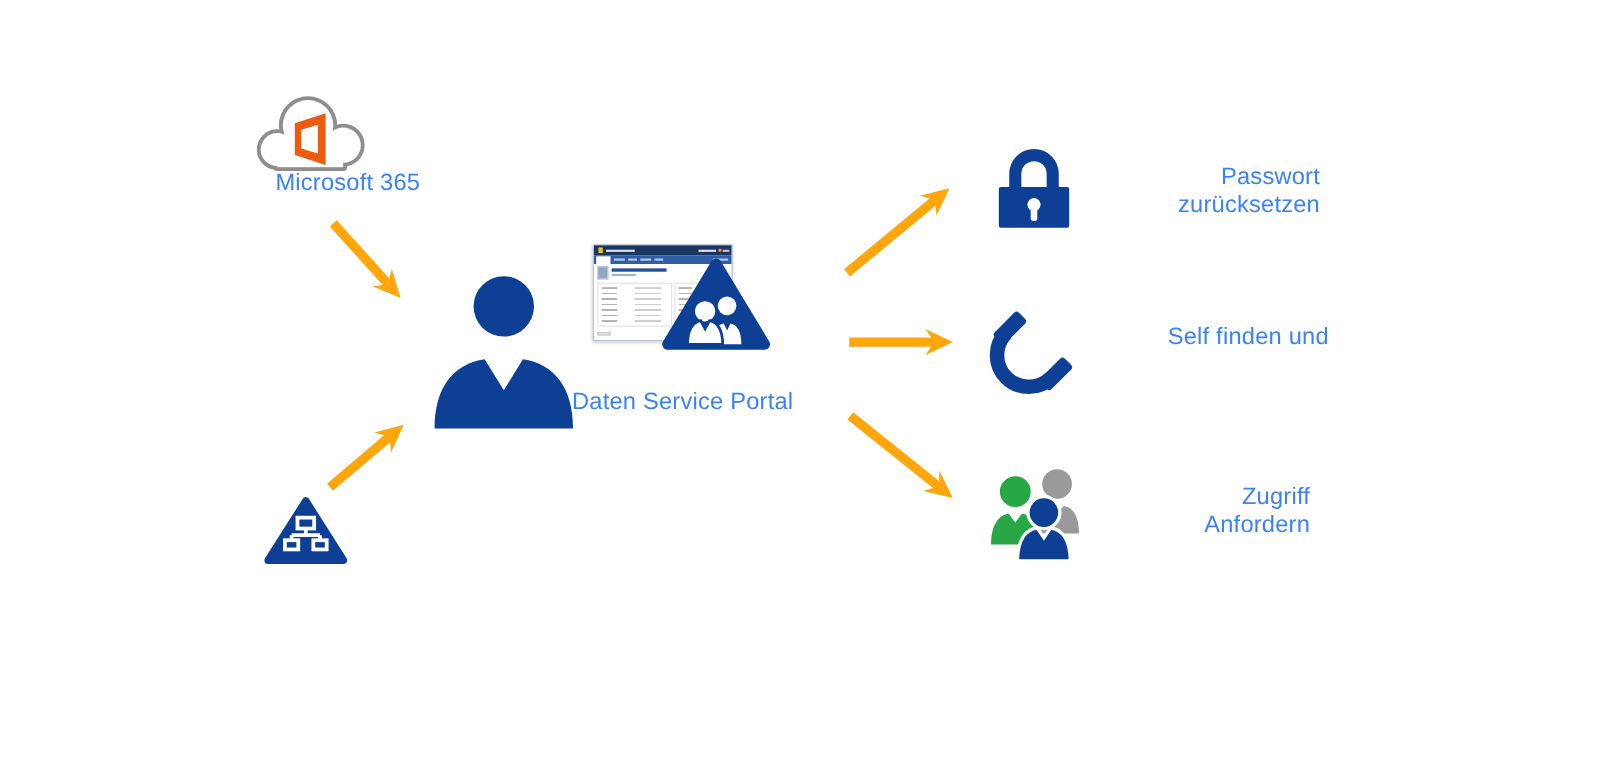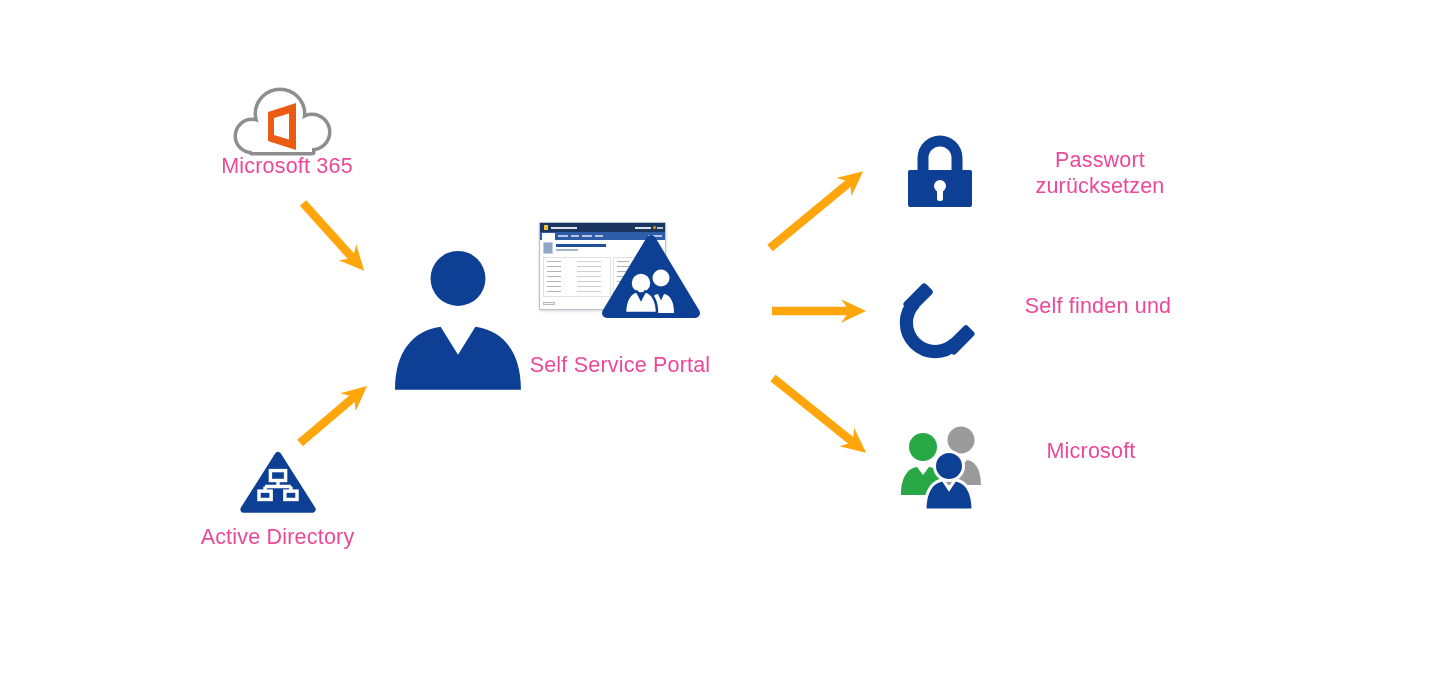--- a/index.html
+++ b/index.html
@@ -6,24 +6,24 @@
   #stage{
     position:relative;
     width:1452px;height:689px;
     background:#ffffff;
     font-family:"Liberation Sans", sans-serif;
     overflow:hidden;
   }
   .abs{position:absolute;}
   .label{
     position:absolute;
-    color:#ec4899;
+    color:#3b82f6;
     font-size:21.5px;
     line-height:26px;
-    text-align:center;
+    text-align:right;
     letter-spacing:.2px;
     white-space:nowrap;
   }
   
   .mini-window{
     position:absolute;left:539px;top:222px;width:125px;height:86px;
     background:#ffffff;border:1px solid #b9c2d0;border-radius:1px;
     box-shadow:0 1px 3px rgba(0,0,0,.18);
   }
   .mw-titlebar{position:absolute;left:0;top:0;width:100%;height:9px;background:#1A355F;}
@@ -125,32 +125,31 @@
     <path d="M50,8 L94,81 L6,81 Z" fill="#0D4094" stroke="#0D4094" stroke-width="10" stroke-linejoin="round"></path>
     <g fill="#ffffff">
       <circle cx="60" cy="46" r="8.5"></circle>
       <path d="M47,81 C47,69 51,63 57,62 L60,68.5 L63,62 C69,63 73,69 73,81 Z"></path>
     </g>
     <g fill="#ffffff" stroke="#0D4094" stroke-width="2.5">
       <circle cx="40" cy="51" r="10.5"></circle>
       <path d="M24,81 C24,68 29,60.5 36,59.5 L40,67 L44,59.5 C51,60.5 56,68 56,81 Z"></path>
     </g>
   </svg>
-  <div class="label" style="left:520px;top:352px;width:200px">Self Service Portal</div>
+  <div class="label" style="left:520px;top:352px;width:200px">Daten Service Portal</div>
 
   <svg class="abs" style="left:240px;top:450px" width="76" height="64" viewBox="0 0 100 84">
     <path d="M50,7 L95,78 L5,78 Z" fill="#0D4094" stroke="#0D4094" stroke-width="9" stroke-linejoin="round"></path>
     <g stroke="#ffffff" stroke-width="4.5" fill="none">
       <rect x="40" y="27" width="20" height="13"></rect>
       <path d="M50,40 V48 M33,48 H67 M33,48 V54 M67,48 V54"></path>
       <rect x="25" y="54" width="16" height="11"></rect>
       <rect x="59" y="54" width="16" height="11"></rect>
     </g>
   </svg>
-  <div class="label" style="left:180px;top:524px;width:195px">Active Directory</div>
 
   <svg class="abs" style="left:903px;top:130px" width="74" height="80" viewBox="0 0 74 80">
     <path d="M20,46 V28 A17,17 0 0 1 54,28 V46" stroke="#0D4094" stroke-width="11" fill="none"></path>
     <rect x="5" y="40" width="64" height="37" rx="2" fill="#0D4094"></rect>
     <g fill="#ffffff">
       <circle cx="37" cy="56" r="6"></circle>
       <rect x="34" y="58" width="6" height="13" rx="2.5"></rect>
     </g>
   </svg>
   <div class="label" style="left:1000px;top:147px;width:200px">
@@ -177,16 +176,17 @@
     <g fill="#27A844">
       <circle cx="26" cy="28" r="14"></circle>
       <path d="M4,76 C4,58 11,49 20,48 L26,56 L32,48 C41,49 48,58 48,76 Z"></path>
     </g>
     <g fill="#0D4094" stroke="#ffffff" stroke-width="3">
       <circle cx="52" cy="47" r="14.5"></circle>
       <path d="M28,91 C28,71 36,62 46,61 L52,70 L58,61 C68,62 76,71 76,91 Z"></path>
     </g>
   </svg>
   <div class="label" style="left:991px;top:438px;width:200px">
-    <div>Microsoft</div>
+    <div>Zugriff</div>
+    <div>Anfordern</div>
   </div>
 
 </div>
 
 </body></html>

